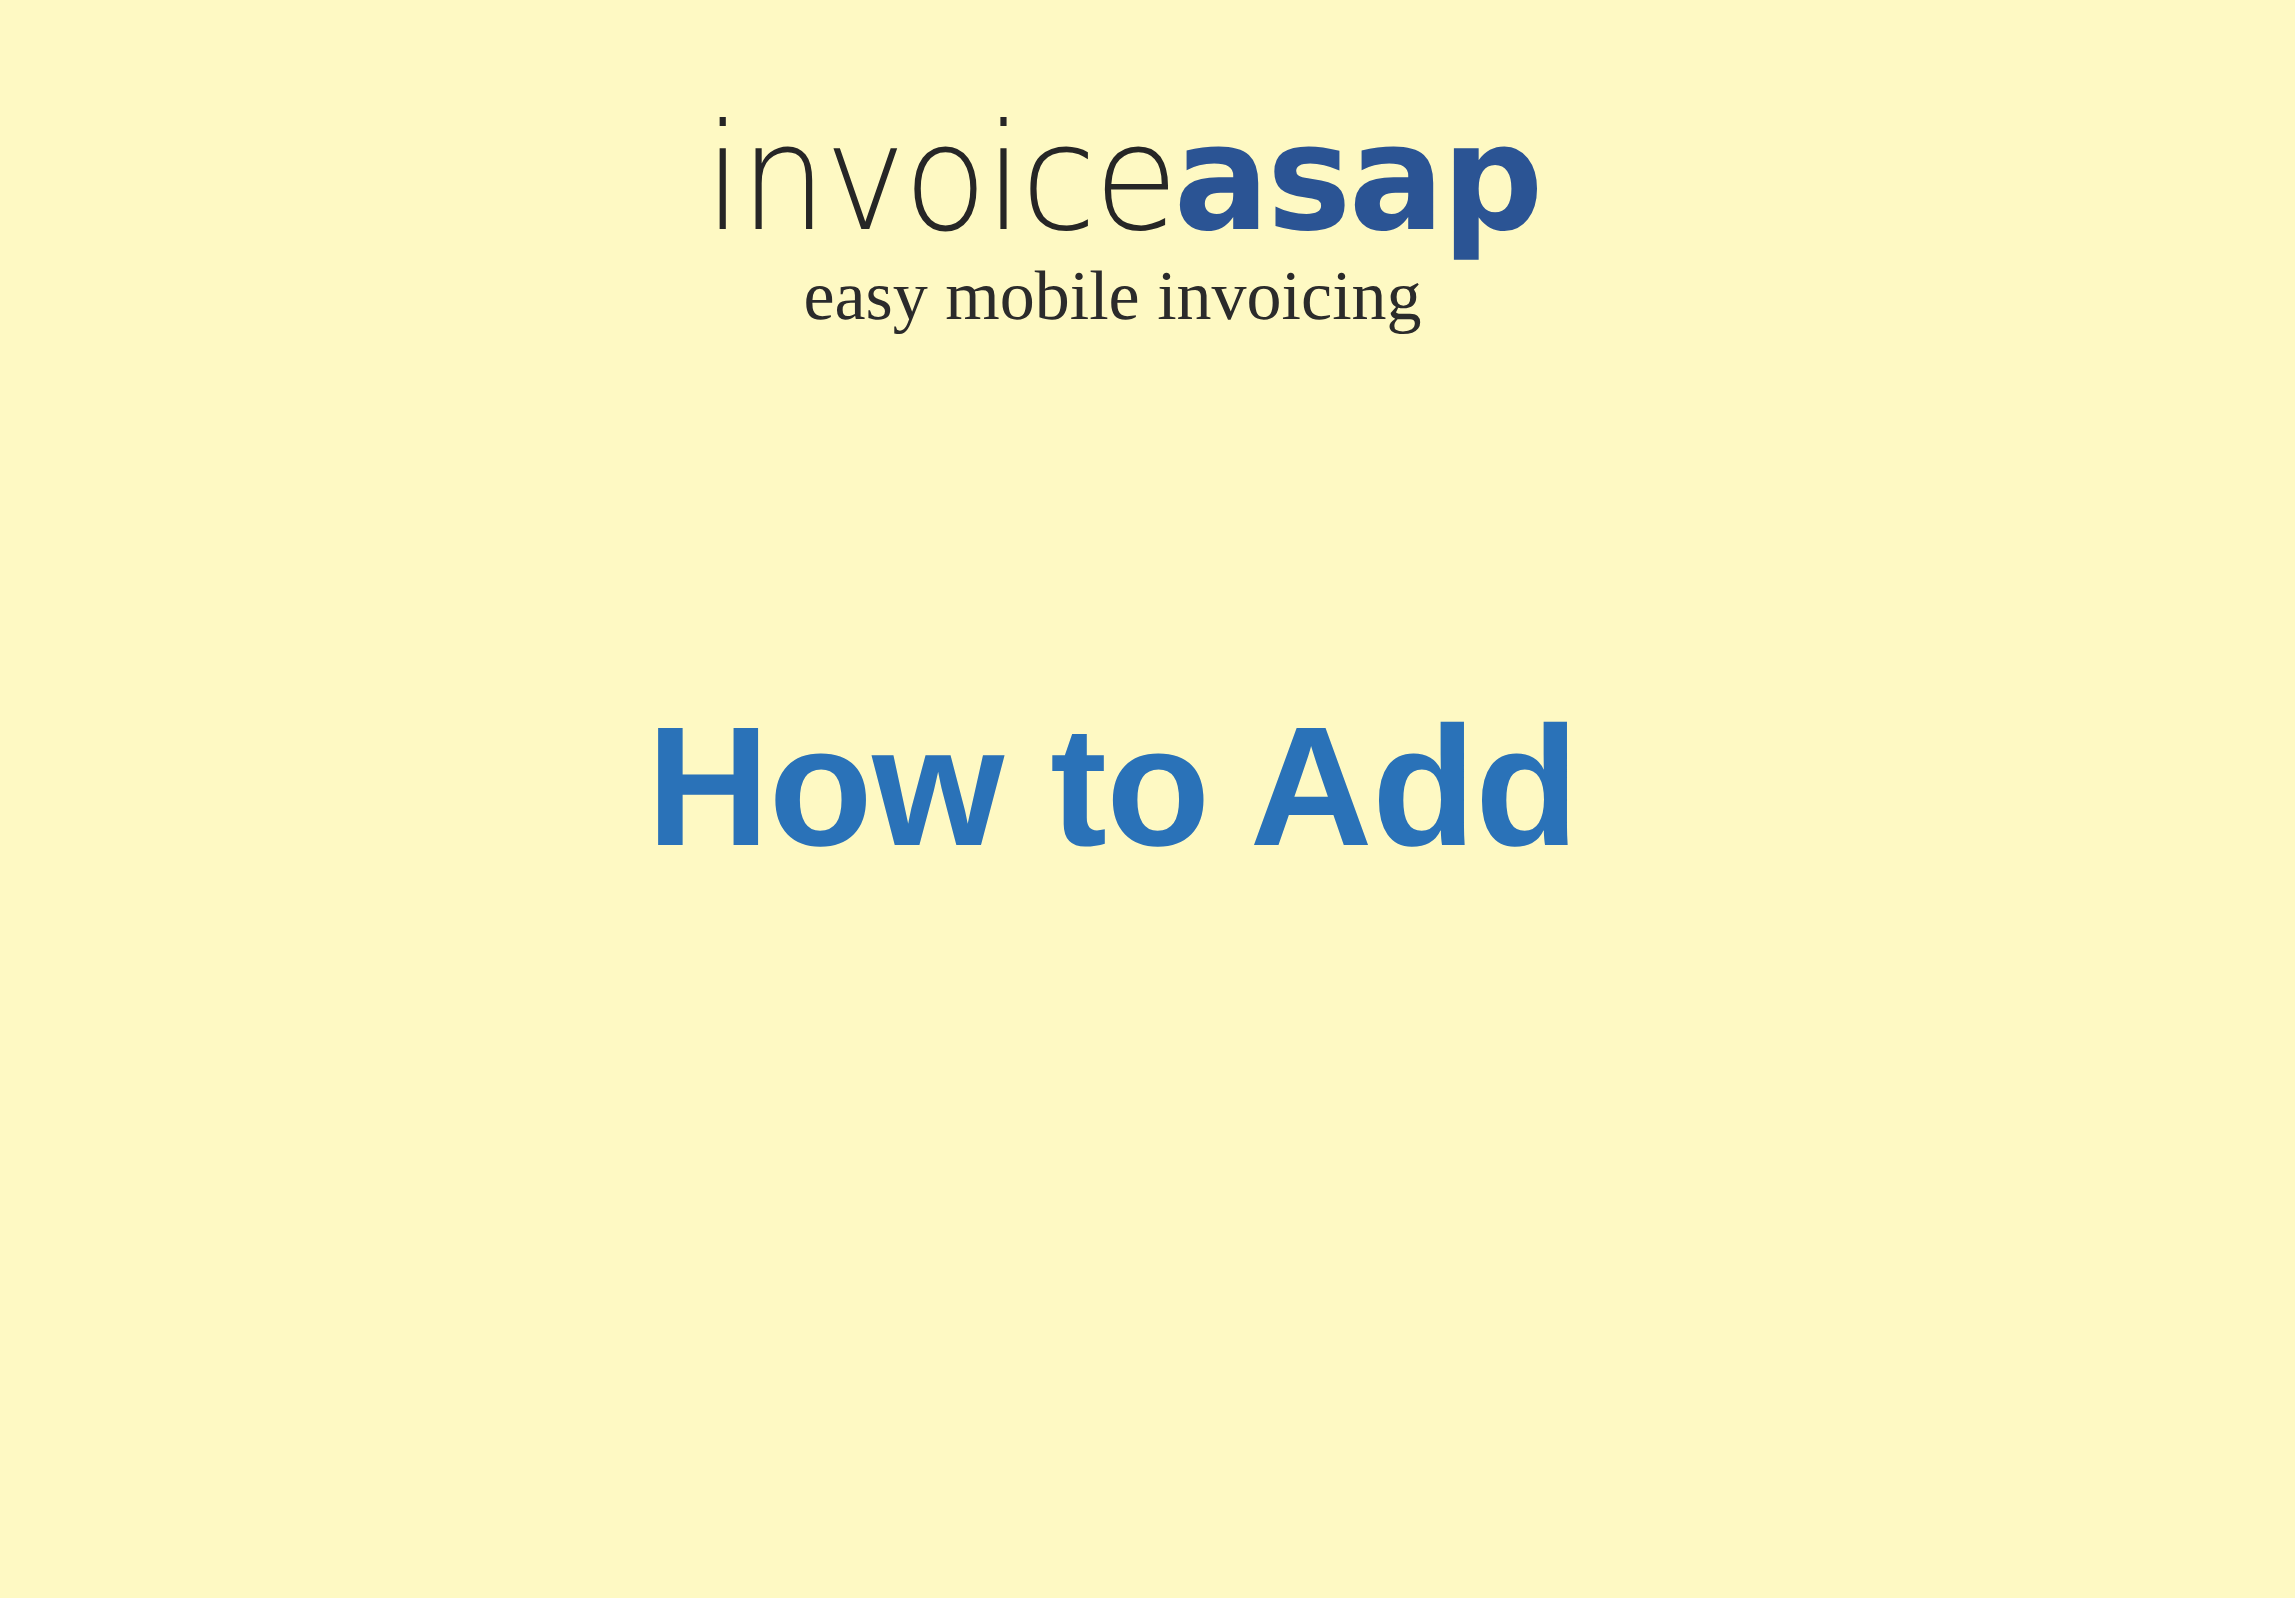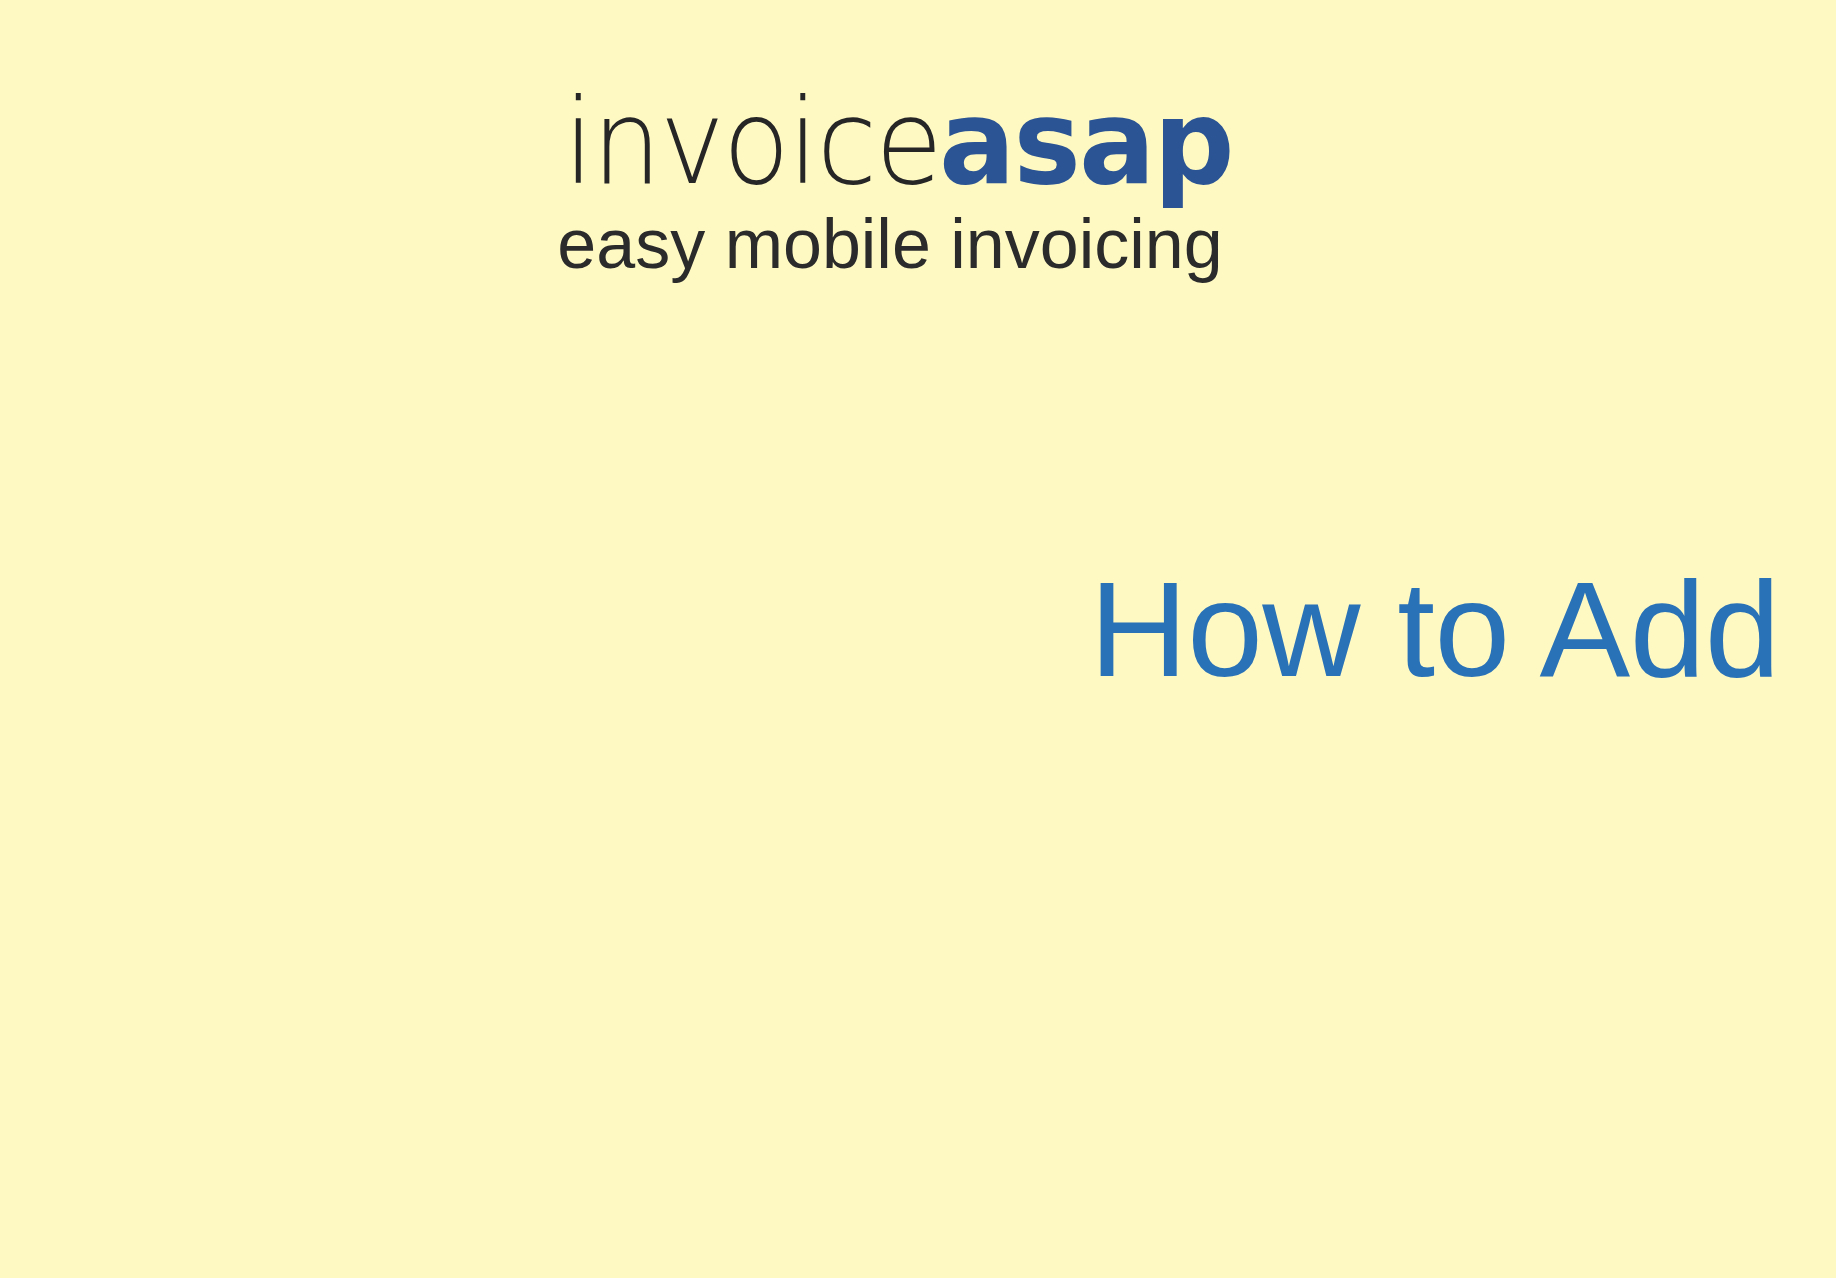--- a/index.html
+++ b/index.html
@@ -57,48 +57,47 @@
     color: #2b5494;
     display: inline-block;
     transform: scaleX(0.96);
     transform-origin: left center;
     margin-left: -2px;
   }
 
   .logo-tagline {
     display: block;
     margin-top: 6px;
-    font-family: Liberation Sans, sans-serif;
+    font-family: Liberation Serif, serif;
     font-weight: 300;
-    font-size: 70px;
+    font-size: 56px;
     line-height: 1.05;
     letter-spacing: 0px;
     color: #2b2b2b;
     white-space: nowrap;
   }
 
   
   .title-block {
     position: absolute;
     left: 0;
     top: 548px;
     width: 1780px;
     text-align: center;
     user-select: none;
   }
 
   .slide-title {
     margin: 0;
     font-family: "Liberation Sans", sans-serif;
-    font-weight: normal;
+    font-weight: bold;
     font-size: 136px;
     line-height: 163px;
     color: #2a72b8;
     letter-spacing: -0.5px;
-    text-align: right;
   }
 
   .title-line {
     display: block;
     white-space: nowrap;
   }
 </style>
 </head>
 <body>
 

